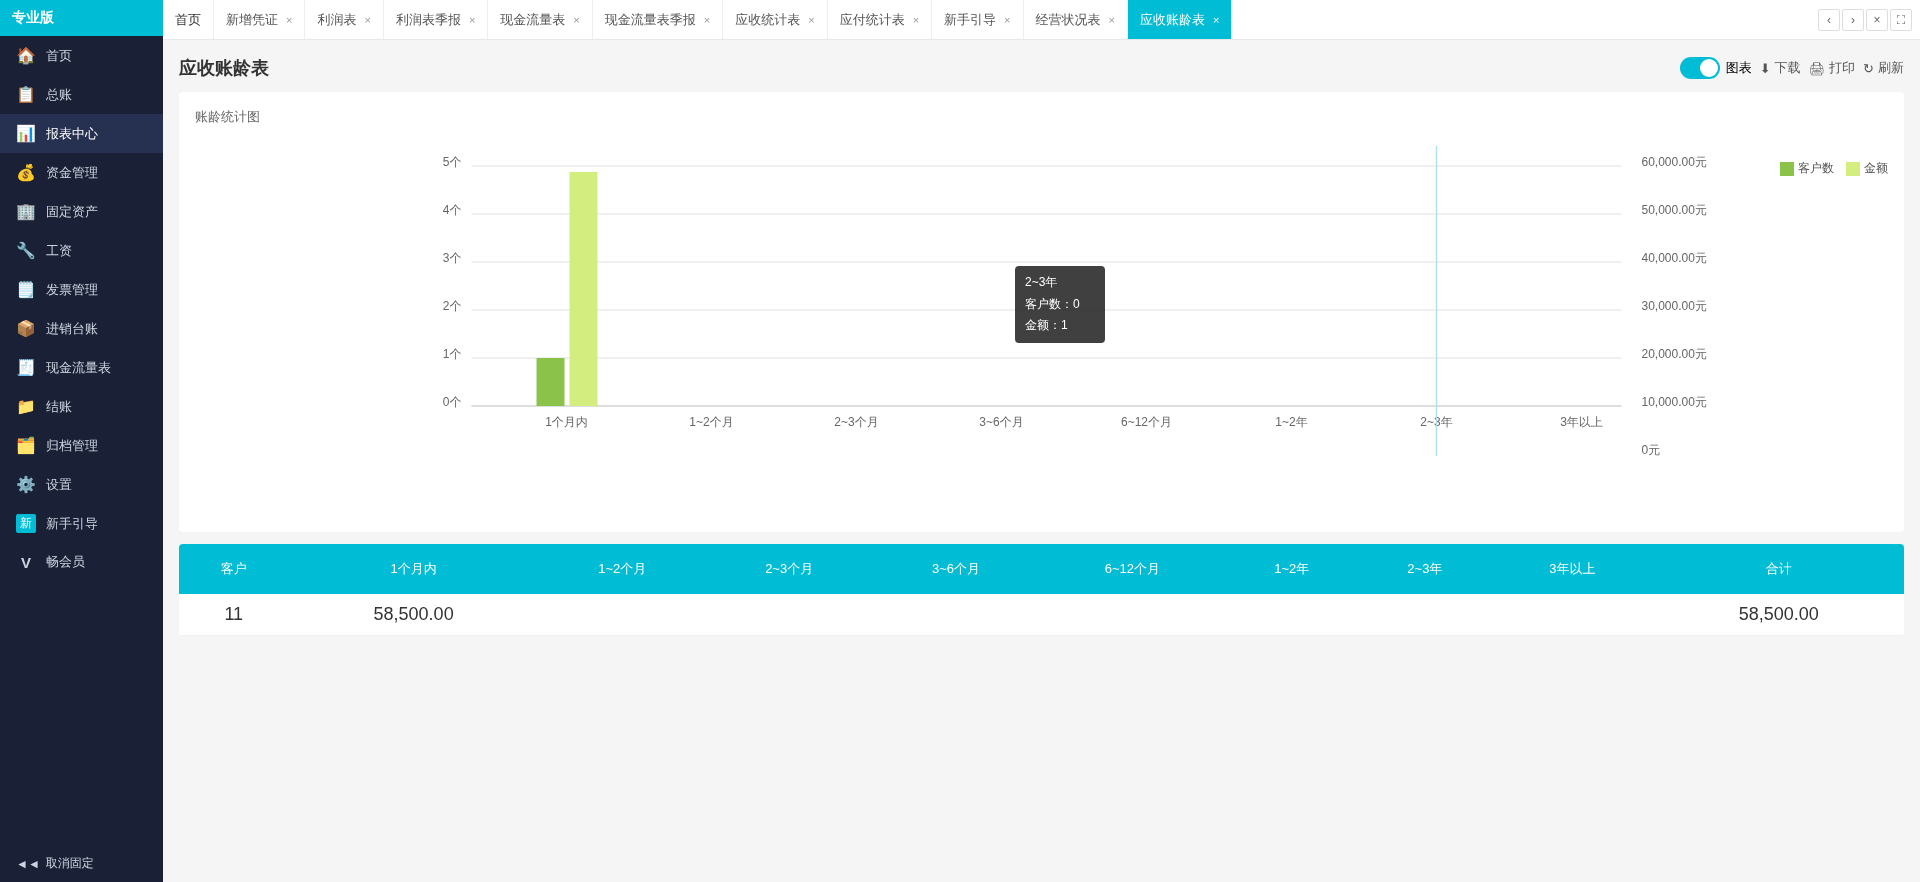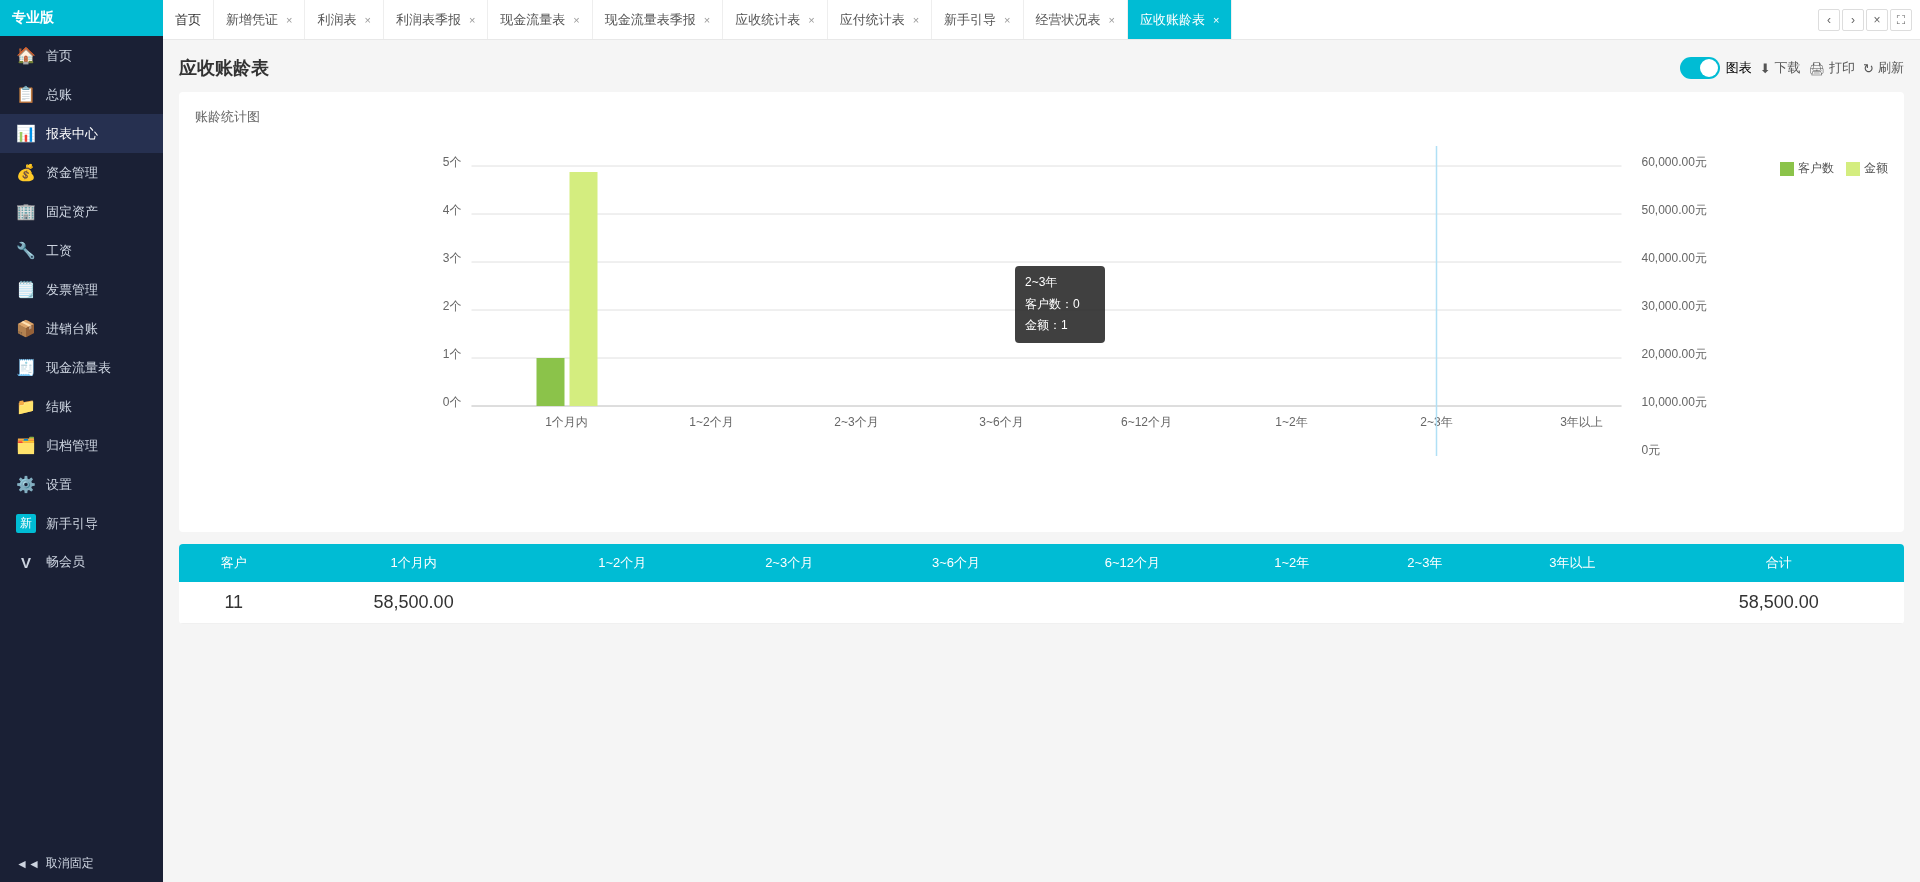--- a/index.html
+++ b/index.html
@@ -202,21 +202,21 @@
     
     .data-table {
       width: 100%;
       border-collapse: collapse;
     }
     .data-table thead tr {
       background: #00bcd4;
       color: white;
     }
     .data-table th {
-      padding: 10px 8px;
+      padding: 16px 8px;
       text-align: center;
       font-weight: 500;
       font-size: 13px;
     }
     .data-table tbody tr:nth-child(even) { background: #fafafa; }
     .data-table td {
       padding: 10px 8px;
       text-align: center;
       font-size: 18px;
       color: #333;

